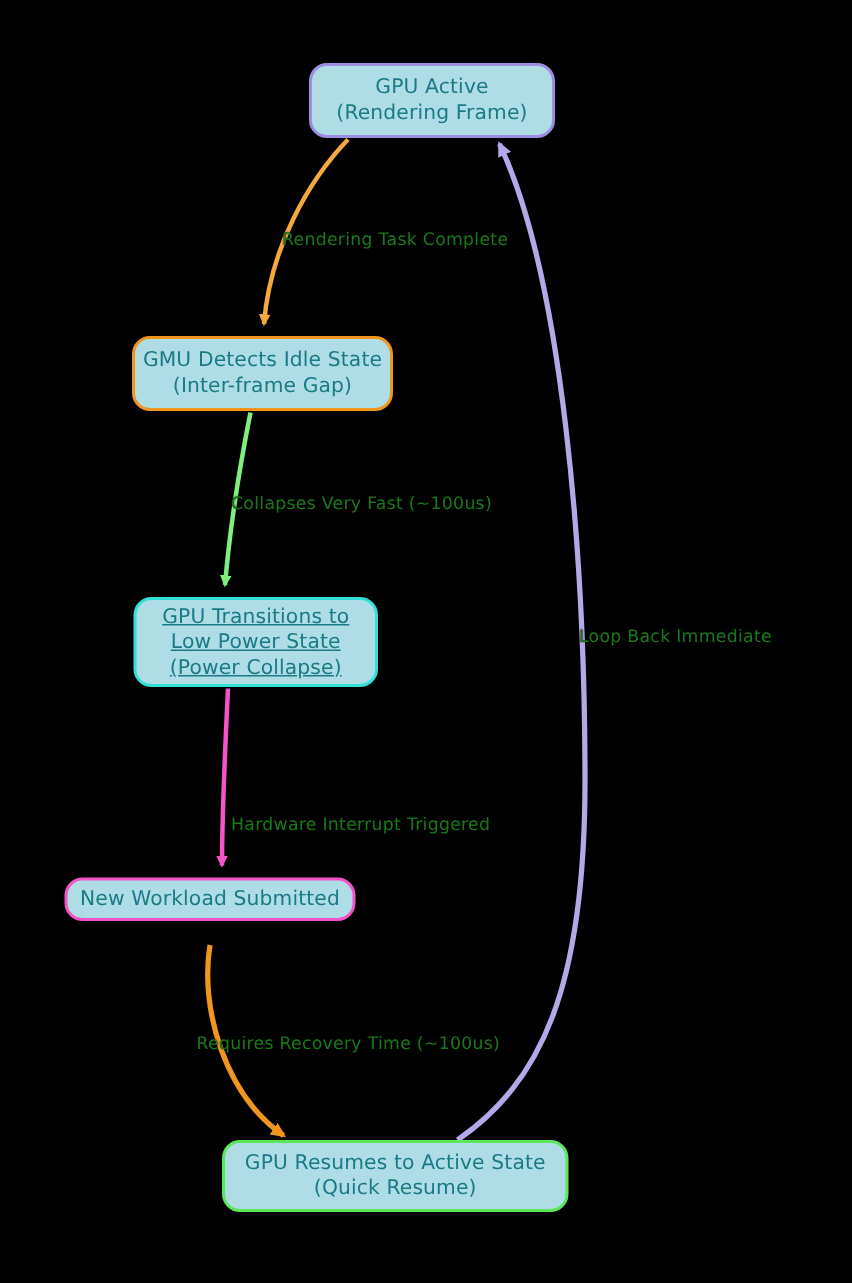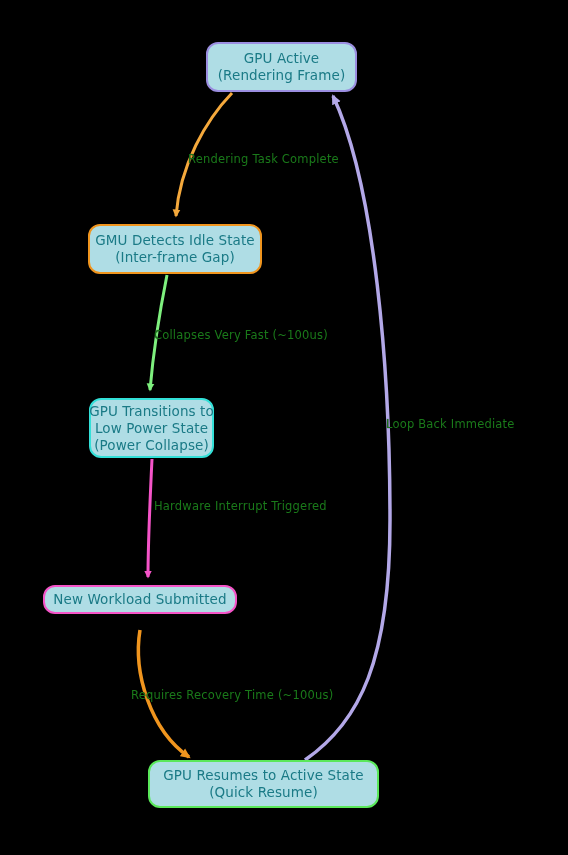--- a/index.html
+++ b/index.html
@@ -78,48 +78,48 @@
 
     <path d="M 167,275 C 160,310 153,355 150,390" fill="none" stroke="#7ef07e" stroke-width="3" marker-end="url(#ah-green)"></path>
 
     <path d="M 152,459 C 150,500 148,545 148,577" fill="none" stroke="#f554c8" stroke-width="3" marker-end="url(#ah-pink)"></path>
 
     <path d="M 140,630 C 133,672 150,730 189,757" fill="none" stroke="#f0951e" stroke-width="3.5" marker-end="url(#ah-orange2)"></path>
 
     <path d="M 305,760 C 360,722 390,660 390,520 C 390,370 375,185 333,96" fill="none" stroke="#b3a8e8" stroke-width="3.5" marker-end="url(#ah-purple)"></path>
   </svg>
 
-  <div class="node" style="left:206px; top:42px; width:151px; height:50px; border:2.5px solid #9b8ee0;">
+  <div class="node" style="left:206px; top:42px; width:164px; height:50px; border:2.5px solid #9b8ee0;">
     <span>GPU Active
 (Rendering Frame)</span>
   </div>
 
   <div class="node" style="left:88px; top:224px; width:174px; height:50px; border:2.5px solid #f0951e;">
     <span>GMU Detects Idle State
 (Inter-frame Gap)</span>
   </div>
 
-  <div class="node" style="left:89px; top:398px; width:125px; height:60px; border:2.5px solid #33e0d8;">
+  <div class="node" style="left:89px; top:398px; width:163px; height:60px; border:2.5px solid #33e0d8;text-decoration:underline;">
     <span>GPU Transitions to
 Low Power State
 (Power Collapse)</span>
   </div>
 
   <div class="node" style="left:43px; top:585px; width:194px; height:29px; border:2.5px solid #f554c8;">
     <span>New Workload Submitted</span>
   </div>
 
   <div class="node" style="left:148px; top:760px; width:231px; height:48px; border:2.5px solid #5ae85a;">
     <span>GPU Resumes to Active State
 (Quick Resume)</span>
   </div>
 
   <div class="edge-label" style="left:188px; top:152px;">Rendering Task Complete</div>
 
   <div class="edge-label" style="left:154px; top:328px;">Collapses Very Fast (~100us)</div>
 
-  <div class="edge-label" style="left:154px; top:499px;">Hardware Interrupt Triggered</div>
+  <div class="edge-label" style="left:154px; top:542px;">Hardware Interrupt Triggered</div>
 
   <div class="edge-label" style="left:131px; top:688px;text-align:center;">Requires Recovery Time (~100us)</div>
 
   <div class="edge-label" style="left:386px; top:417px;">Loop Back Immediate</div>
 
 </div>
 
 </body></html>

